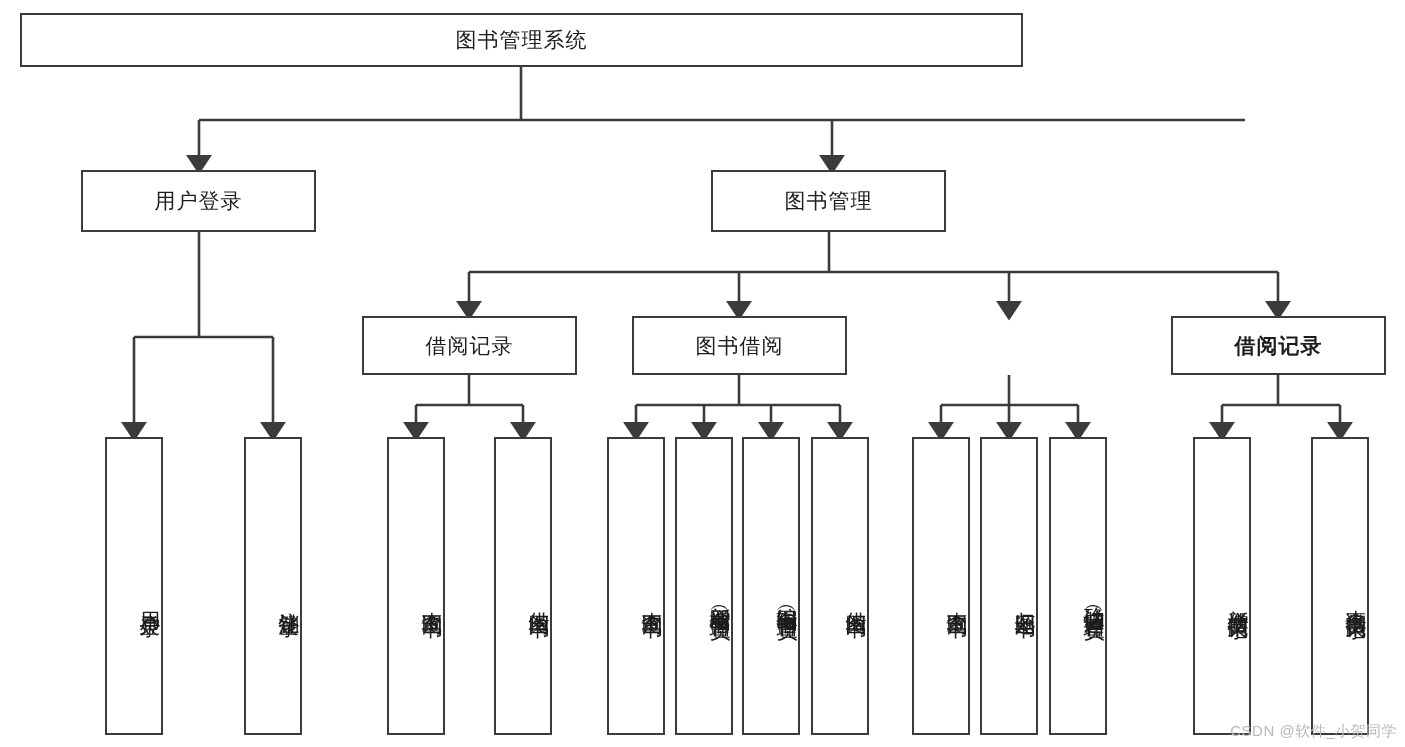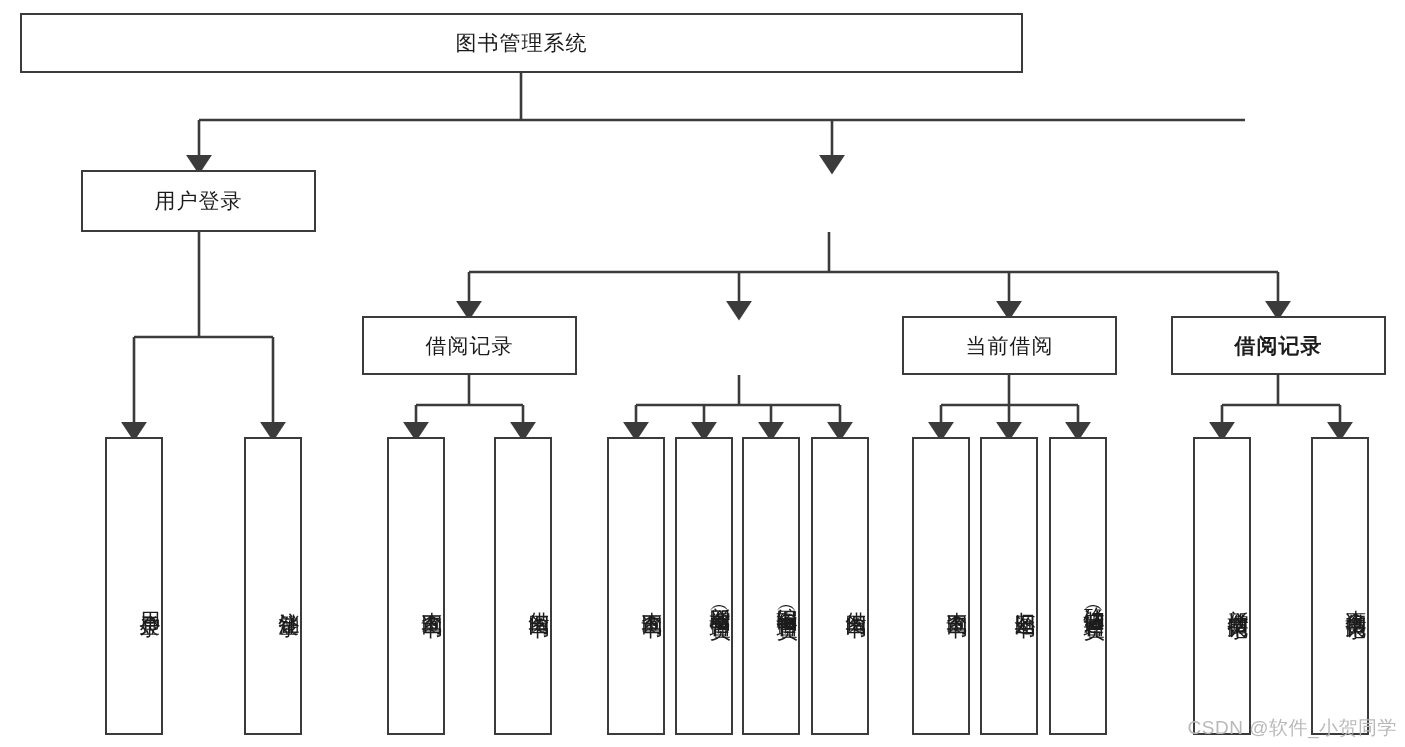--- a/index.html
+++ b/index.html
@@ -8,21 +8,21 @@
   #stage{position:relative;width:1405px;height:747px;background:#fff;}
   svg#wires{position:absolute;left:0;top:0;width:1405px;height:747px;}
   .node{position:absolute;box-sizing:border-box;background:#ffffff;
         border:2px solid #3b3b3b;display:flex;align-items:center;
         justify-content:center;color:#1c1c1c;}
   .node.h{font-size:21px;letter-spacing:1px;}
   .node.leaf{font-size:21px;letter-spacing:2px;
         writing-mode:vertical-rl;text-orientation:upright;
         align-items:flex-start;justify-content:center;padding-top:26px;
         line-height:1.06;white-space:nowrap;}
-  #watermark{position:absolute;right:8px;bottom:6px;font-size:19px;
+  #watermark{position:absolute;right:8px;bottom:6px;font-size:15px;
         color:#b9b9b9;letter-spacing:.5px;user-select:none;}
 </style>
 </head>
 <body>
 
 <div id="stage">
 
   <svg id="wires" viewBox="0 0 1405 747">
     <defs>
       <marker id="ah" markerWidth="12" markerHeight="14" refX="1.2" refY="5" orient="auto" markerUnits="strokeWidth">
@@ -66,26 +66,27 @@
       <path d="M1009,405 L1009,425" marker-end="url(#ah)"></path>
       <path d="M1078,405 L1078,425" marker-end="url(#ah)"></path>
 
       <path d="M1278,375 L1278,405"></path>
       <path d="M1222,405 L1340,405"></path>
       <path d="M1222,405 L1222,425" marker-end="url(#ah)"></path>
       <path d="M1340,405 L1340,425" marker-end="url(#ah)"></path>
     </g>
   </svg>
 
-  <div class="node h" style="left:20px;top:13px;width:1003px;height:60px;">图书管理系统</div>
+  <div class="node h" style="left:20px;top:13px;width:1003px;height:54px;">图书管理系统</div>
 
   <div class="node h" style="left:81px;top:170px;width:235px;height:62px;">用户登录</div>
+  <div class="node h" style="left:711px;top:170px;width:235px;height:62px;">图书管理</div>
 
   <div class="node h" style="left:362px;top:316px;width:215px;height:59px;">借阅记录</div>
-  <div class="node h" style="left:902px;top:316px;width:215px;height:59px;">当前借阅</div>
+  <div class="node h" style="left:632px;top:316px;width:215px;height:59px;">图书借阅</div>
   <div class="node h" style="left:1171px;top:316px;width:215px;height:59px;font-weight:bold;">借阅记录</div>
 
   <div class="node leaf" style="left:105px;top:437px;width:58px;height:298px;">用户登录</div>
   <div class="node leaf" style="left:244px;top:437px;width:58px;height:298px;">注销登录</div>
 
   <div class="node leaf" style="left:387px;top:437px;width:58px;height:298px;">查询图书</div>
   <div class="node leaf" style="left:494px;top:437px;width:58px;height:298px;">借阅图书</div>
 
   <div class="node leaf" style="left:607px;top:437px;width:58px;height:298px;">查询图书</div>
   <div class="node leaf" style="left:675px;top:437px;width:58px;height:298px;">新增图书（管理员）</div>

